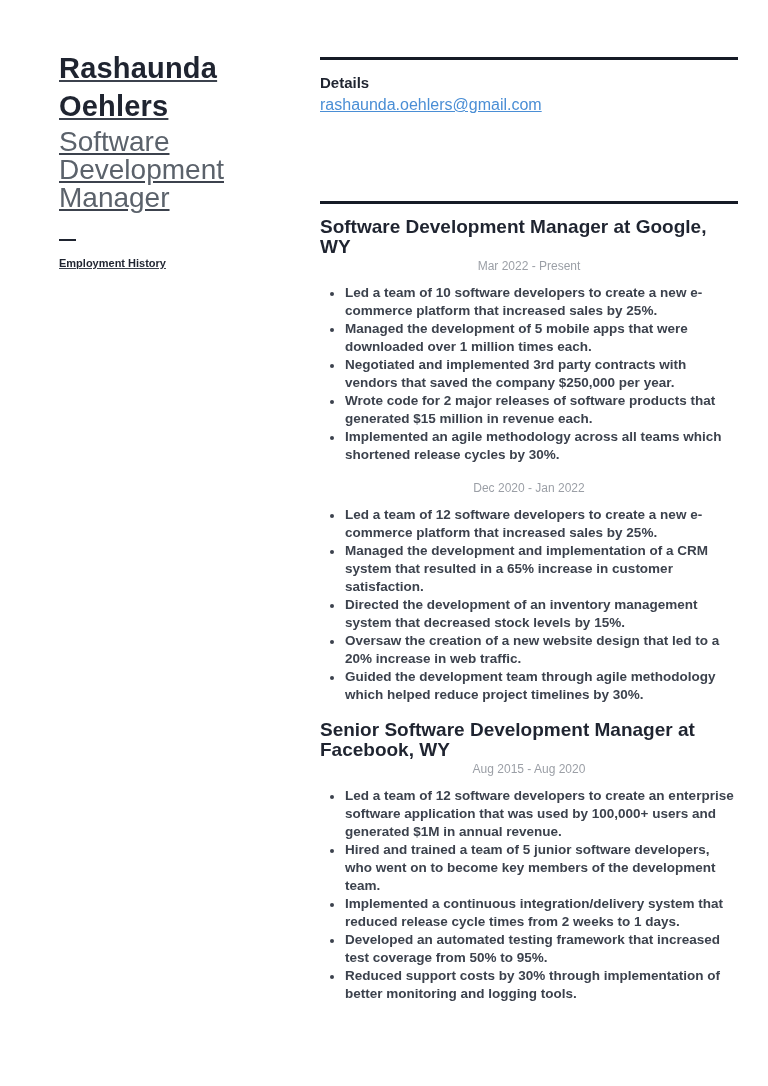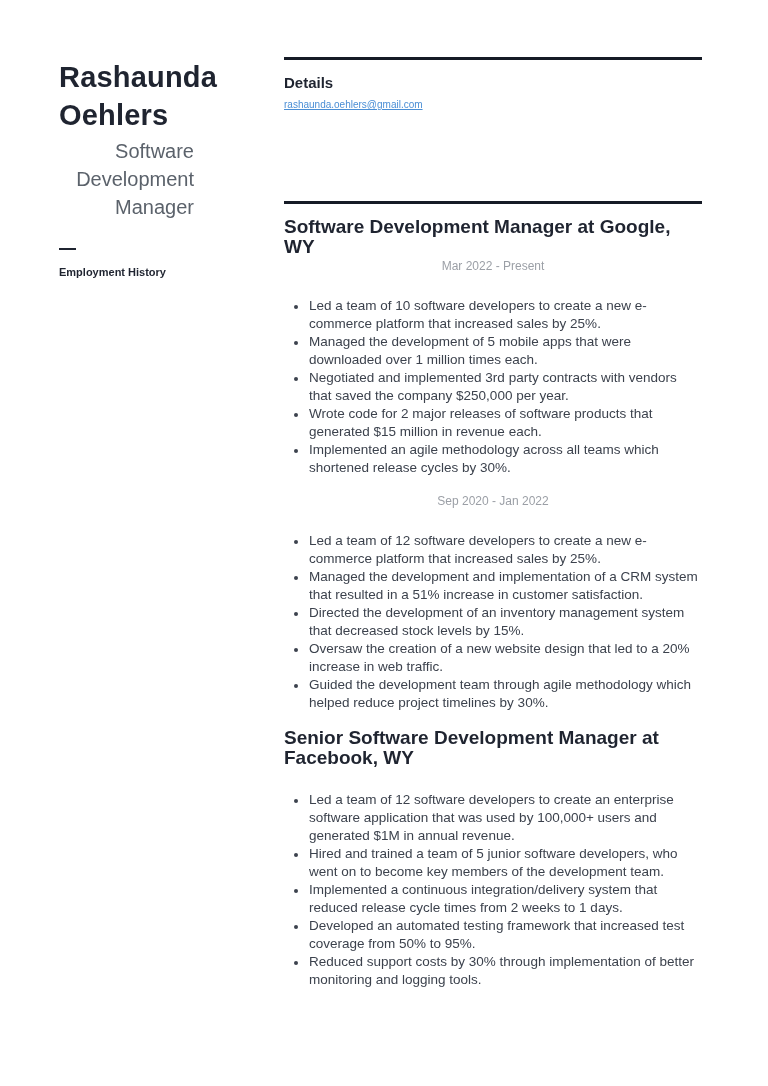--- a/index.html
+++ b/index.html
@@ -11,75 +11,75 @@
     font-family: "Liberation Sans", sans-serif;
     color: var(--body, #3c424d);
     overflow: hidden;
   }
   .page { position: absolute; inset: 0; background: #fff; }
 
   
   .left-col {
     position: absolute;
     left: 59px;
-    top: 58px;
+    top: 49px;
     width: 230px;
+    text-decoration: underline;
   }
   .name {
     width: 175px;
     font-size: 29px;
     line-height: 38px;
     font-weight: 700;
     color: var(--heading, #1f2430);
     letter-spacing: 0.2px;
   }
   .sidebar-title {
     width: 135px;
     margin-top: 3px;
-    font-size: 20px;
+    font-size: 28px;
     line-height: 28px;
     font-weight: 400;
     color: var(--sidebar-title, #5b626b);
-    text-align: right;
   }
   .section-dash {
     width: 17px;
     height: 2px;
     background: var(--heading, #1f2430);
     margin-top: 27px;
   }
   .sidebar-heading {
     margin-top: 12px;
     font-size: 11px;
     line-height: 20px;
     font-weight: 700;
     color: var(--heading, #1f2430);
   }
 
   
   .right-col {
     position: absolute;
-    left: 284px;
+    left: 320px;
     top: 57px;
     width: 418px;
   }
   .rule {
     width: 100%;
     height: 3px;
     background: var(--rule, #161b26);
   }
   .details-heading {
     margin-top: 13px;
     font-size: 15px;
     line-height: 20px;
     font-weight: 700;
     color: var(--heading, #1f2430);
   }
   .contact-line {
-    font-size: 10px;
+    font-size: 16px;
     line-height: 18px;
     color: var(--body, #3c424d);
   }
   .contact-block { margin-top: 3px; }
   .email-link {
     color: var(--link, #4a8ed5);
     text-decoration: underline;
     cursor: pointer;
   }
   .rule-2 { margin-top: 87px; }
@@ -94,23 +94,24 @@
   }
   .job-dates {
     margin-top: 1px;
     font-size: 12px;
     line-height: 16px;
     font-weight: 400;
     color: var(--muted-date, #9b9fa6);
     text-align: center;
   }
   .job-bullets {
-    margin-top: 23px;
+    margin-top: 10px;
     padding-left: 24px;
     list-style: disc;
+    font-weight: bold;
   }
   .job-bullets li {
     font-size: 13.5px;
     line-height: 18px;
     color: var(--body, #3c424d);
     padding-left: 1px;
   }
   .job-bullets li::marker {
     color: var(--body, #3c424d);
     font-size: 12px;
@@ -148,32 +149,33 @@
         <ul class="job-bullets">
           <li>Led a team of 10 software developers to create a new e-commerce platform that increased sales by 25%.</li>
           <li>Managed the development of 5 mobile apps that were downloaded over 1 million times each.</li>
           <li>Negotiated and implemented 3rd party contracts with vendors that saved the company $250,000 per year.</li>
           <li>Wrote code for 2 major releases of software products that generated $15 million in revenue each.</li>
           <li>Implemented an agile methodology across all teams which shortened release cycles by 30%.</li>
         </ul>
       </article>
 
       <article class="job">
-        <div class="job-dates">Sep 2020 - Jan 2022</div>
+        <div class="job-dates">Dec 2020 - Jan 2022</div>
         <ul class="job-bullets">
           <li>Led a team of 12 software developers to create a new e-commerce platform that increased sales by 25%.</li>
-          <li>Managed the development and implementation of a CRM system that resulted in a 51% increase in customer satisfaction.</li>
+          <li>Managed the development and implementation of a CRM system that resulted in a 65% increase in customer satisfaction.</li>
           <li>Directed the development of an inventory management system that decreased stock levels by 15%.</li>
           <li>Oversaw the creation of a new website design that led to a 20% increase in web traffic.</li>
           <li>Guided the development team through agile methodology which helped reduce project timelines by 30%.</li>
         </ul>
       </article>
 
       <article class="job">
         <h3 class="job-title">Senior Software Development Manager at Facebook, WY</h3>
+        <div class="job-dates">Aug 2015 - Aug 2020</div>
         <ul class="job-bullets">
           <li>Led a team of 12 software developers to create an enterprise software application that was used by 100,000+ users and generated $1M in annual revenue.</li>
           <li>Hired and trained a team of 5 junior software developers, who went on to become key members of the development team.</li>
           <li>Implemented a continuous integration/delivery system that reduced release cycle times from 2 weeks to 1 days.</li>
           <li>Developed an automated testing framework that increased test coverage from 50% to 95%.</li>
           <li>Reduced support costs by 30% through implementation of better monitoring and logging tools.</li>
         </ul>
       </article>
 
     </section>

